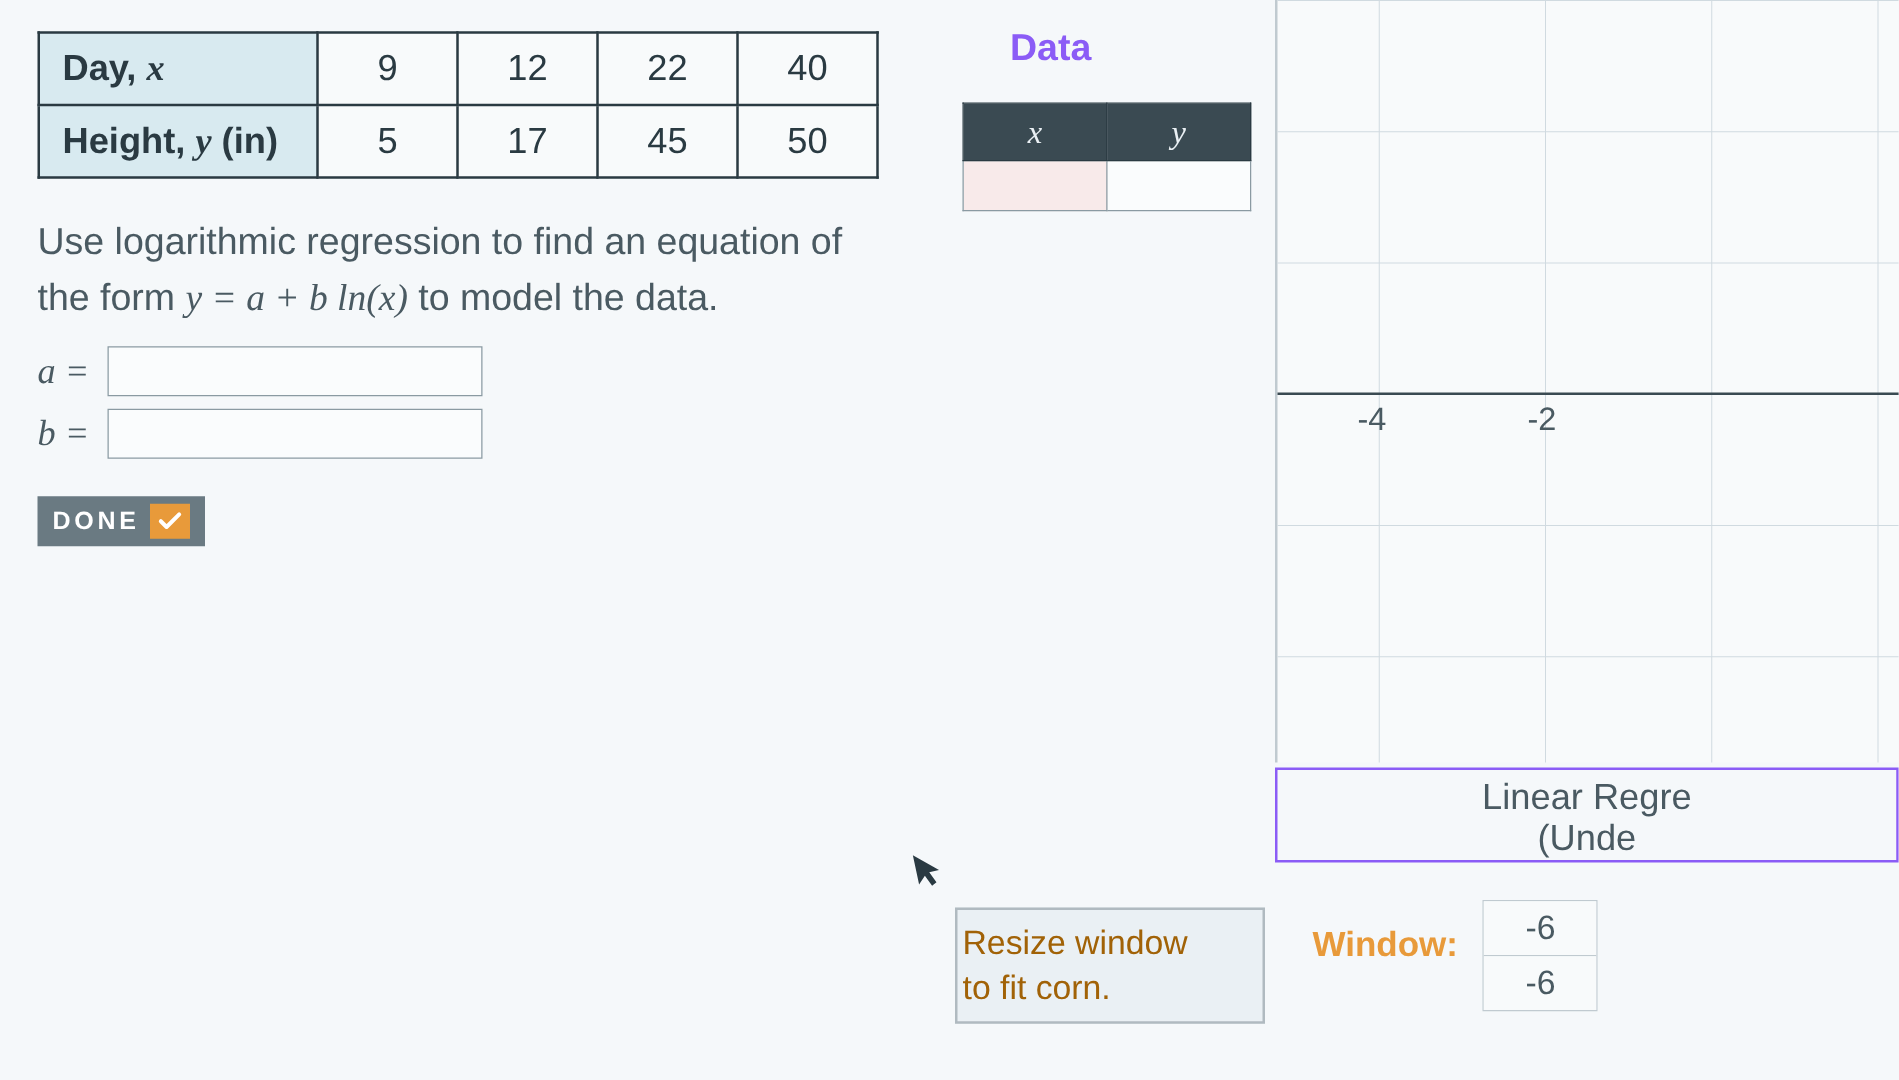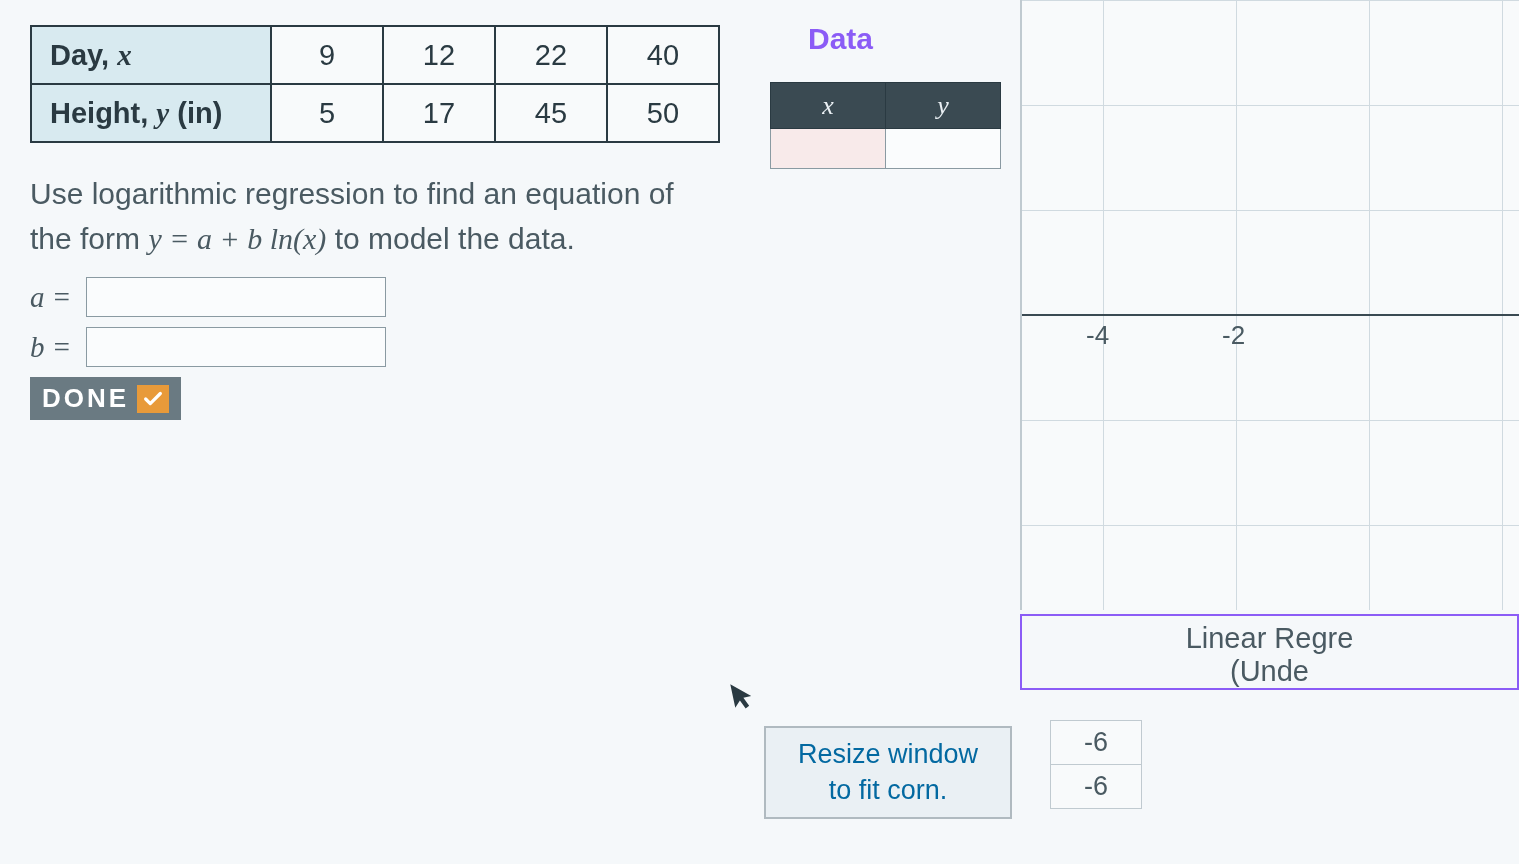--- a/index.html
+++ b/index.html
@@ -38,21 +38,21 @@
       color: #2a3a42;
       background: #f8fafb;
       width: 112px;
       height: 58px;
     }
     .data-table td.row-header {
       background: #d8eaf0;
       text-align: left;
       padding-left: 18px;
       font-weight: bold;
-      width: 240px;
+      width: 223px;
     }
     .italic-var {
       font-style: italic;
       font-family: 'Times New Roman', serif;
     }
     .instruction-text {
       font-size: 30px;
       color: #4a5a62;
       line-height: 1.5;
       margin-bottom: 16px;
@@ -76,24 +76,24 @@
       background: #fafcfd;
       font-size: 24px;
       padding: 0 8px;
     }
     .done-button {
       display: inline-flex;
       align-items: center;
       background: #6a7a82;
       color: #ffffff;
       font-weight: bold;
-      font-size: 26px;
+      font-size: 20px;
       letter-spacing: 3px;
       padding: 6px 12px;
-      margin-top: 0;
+      margin-top: 20px;
       cursor: pointer;
       border: none;
     }
     .done-check {
       display: inline-flex;
       width: 32px;
       height: 28px;
       background: #e89a3a;
       margin-left: 8px;
       align-items: center;
@@ -197,23 +197,23 @@
       border: 2px solid #8b5cf6;
       background: #f5f8fa;
     }
     .resize-button {
       position: absolute;
       top: 726px;
       left: 14px;
       width: 248px;
       border: 2px solid #b0bac0;
       background: #eaf0f4;
-      text-align: center;
+      text-align: left;
       font-size: 27px;
-      color: #0369a1;
+      color: #a16207;
       padding: 8px 4px;
       line-height: 1.35;
       cursor: pointer;
     }
     .window-row {
       position: absolute;
       top: 720px;
       left: 300px;
       right: 0;
       display: flex;
@@ -332,18 +332,19 @@
   <svg class="cursor-icon" viewBox="0 0 24 32">
     <path d="M3 2 L3 26 L9 20 L13 29 L17 27 L13 18 L21 18 Z" fill="#2a3a42"></path>
   </svg>
 
   <button class="resize-button">
     <span>Resize window</span><br>
     <span>to fit corn.</span>
   </button>
 
   <div class="window-row">
+    <div class="window-label">Window:</div>
     <div class="window-values">
       <div>-6</div>
       <div>-6</div>
     </div>
   </div>
 </div>
 
 </body></html>

